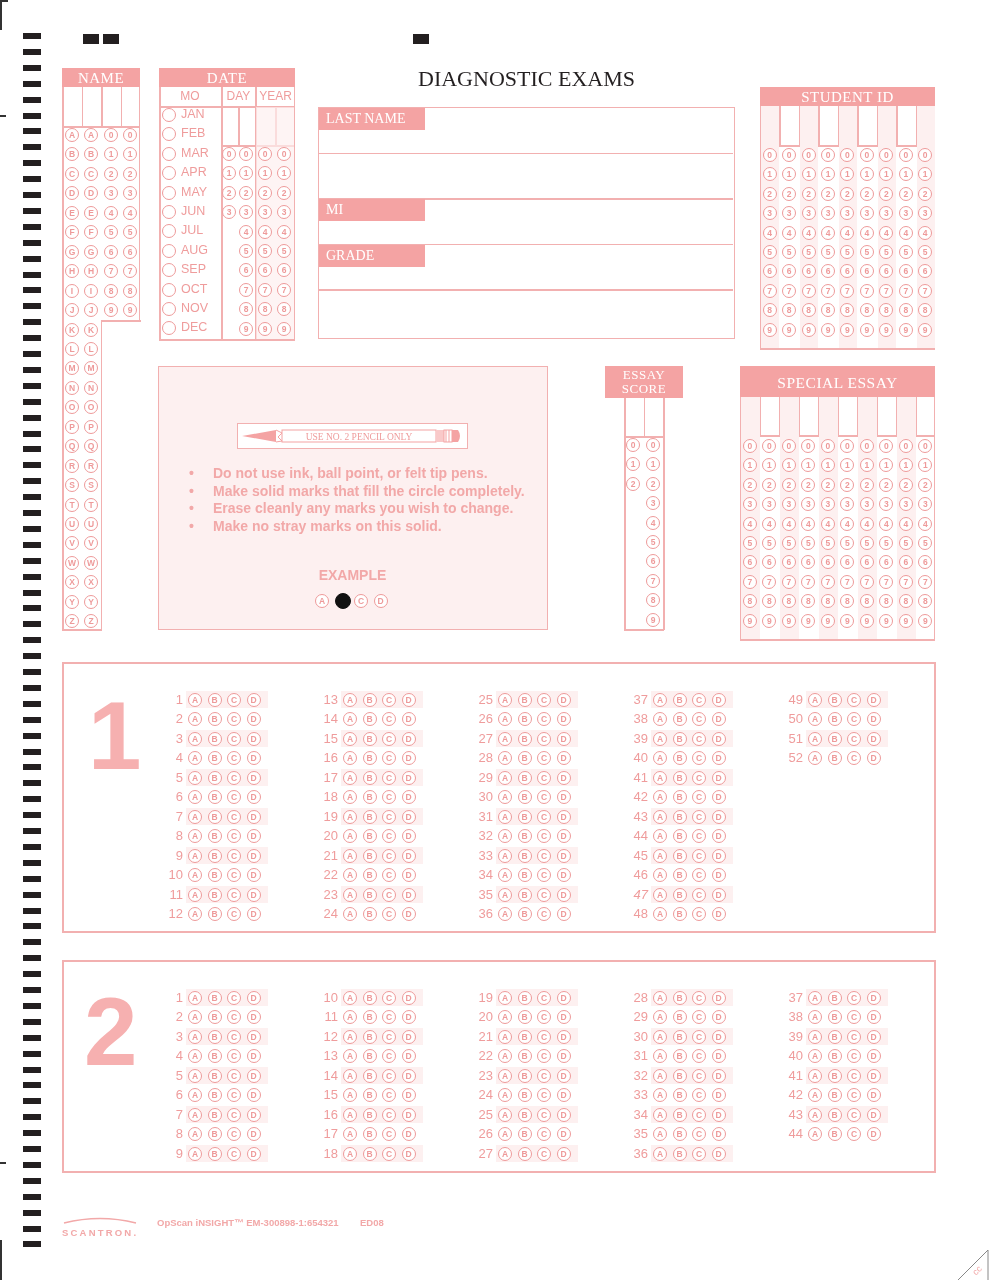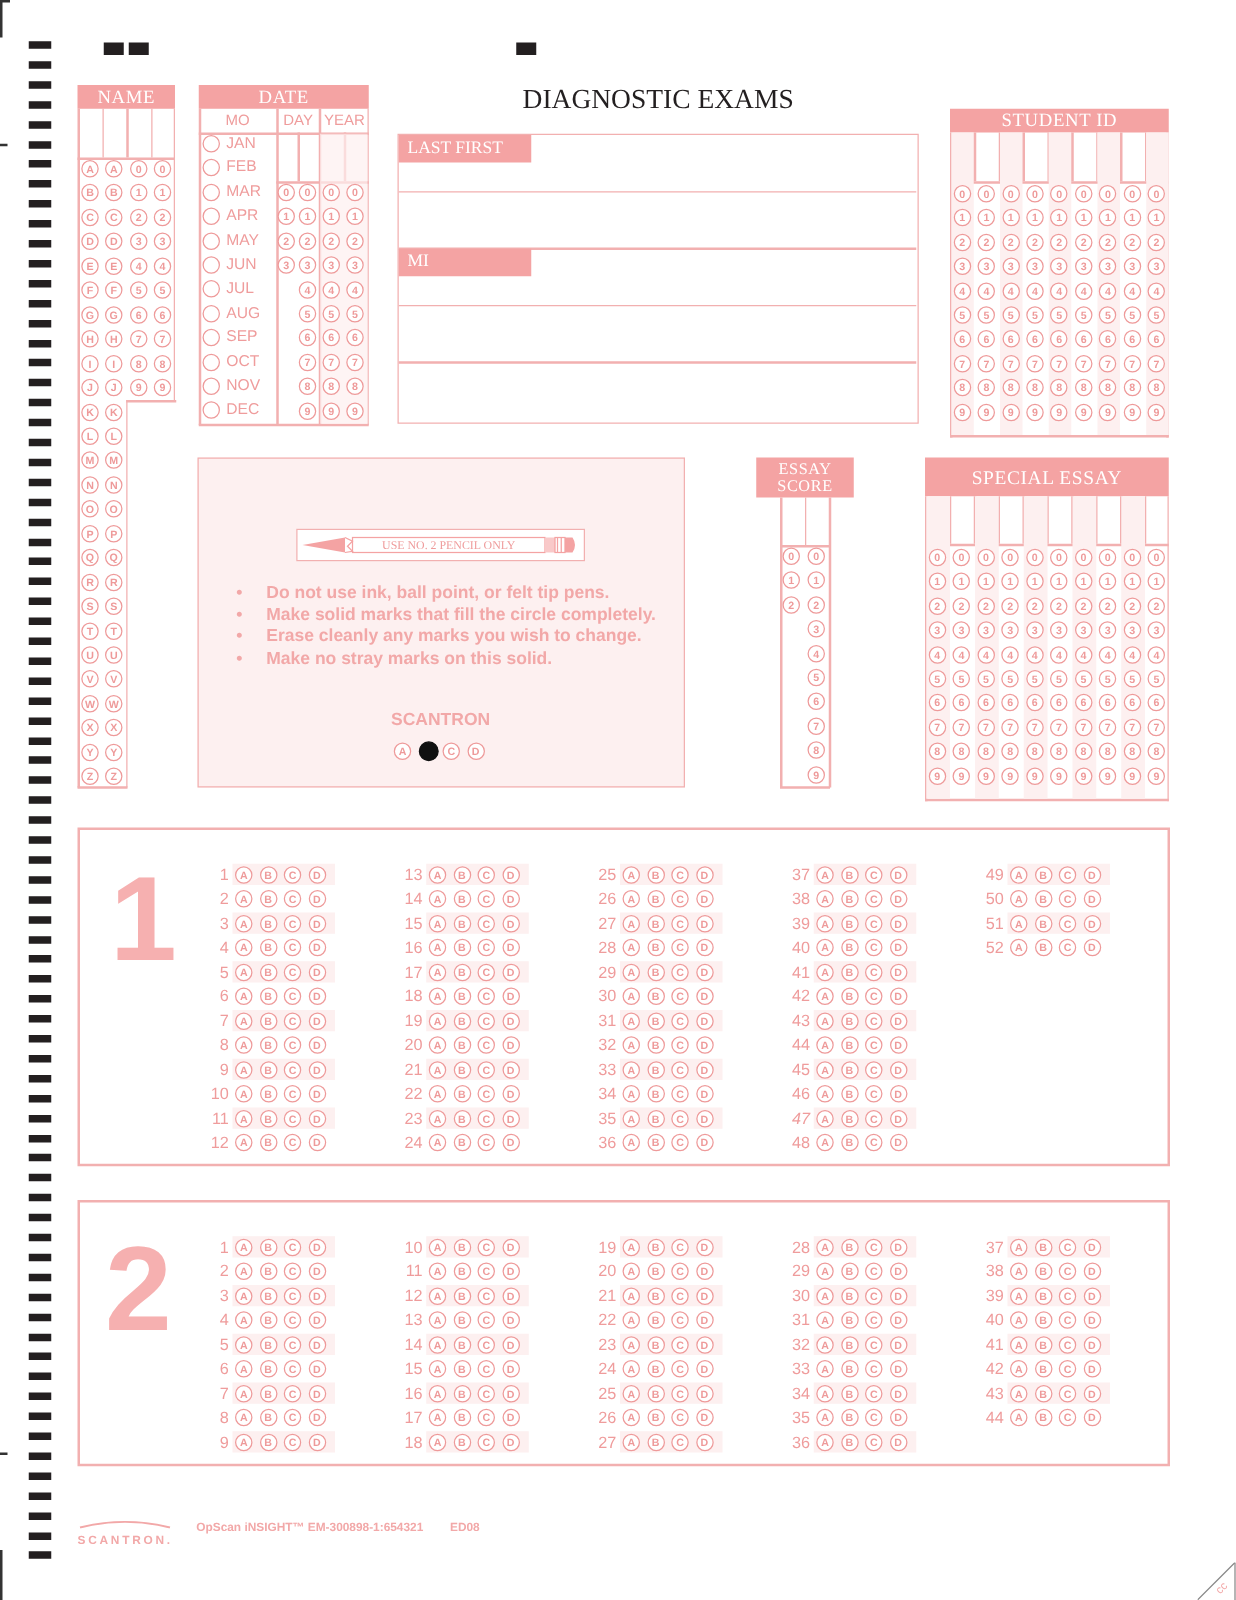--- a/index.html
+++ b/index.html
@@ -267,30 +267,34 @@
     <div class="bub" style="left: 80px; top: 234.2px;">8</div>
     <div class="bub" style="left: 99px; top: 234.2px;">8</div>
     <div class="bub" style="left: 118px; top: 234.2px;">8</div>
     <div class="bub" style="left: 80px; top: 253.6px;">9</div>
     <div class="bub" style="left: 99px; top: 253.6px;">9</div>
     <div class="bub" style="left: 118px; top: 253.6px;">9</div>
   </div>
 
 <div class="abs box" style="left:318px;top:107px;width:417px;height:232px;" id="name-panel">
     <div style="position: absolute; left: 0px; top: 0px; width: 414px; height: 45px;">
-      <div class="namelbl">LAST FIRST</div>
+      <div class="namelbl">LAST NAME</div>
       <div style="position: absolute; left: 110px; top: 2px; font-size: 14px; color: rgb(51, 51, 51);"></div>
     </div>
     <div class="hline" style="left: 0px; top: 44.6px; width: 414px;"></div>
     <div class="hline" style="left: 0px; top: 90.2px; width: 414px;"></div>
     <div style="position: absolute; left: 0px; top: 91.2px; width: 414px; height: 45px;">
       <div class="namelbl">MI</div>
       <div style="position: absolute; left: 110px; top: 2px; font-size: 14px; color: rgb(51, 51, 51);"></div>
     </div>
     <div class="hline" style="left: 0px; top: 135.8px; width: 414px;"></div>
+    <div style="position: absolute; left: 0px; top: 136.8px; width: 414px; height: 45px;">
+      <div class="namelbl">GRADE</div>
+      <div style="position: absolute; left: 110px; top: 2px; font-size: 14px; color: rgb(51, 51, 51);"></div>
+    </div>
     <div class="hline" style="left: 0px; top: 181.4px; width: 414px;"></div>
   </div>
 
 <div class="abs" id="sid-panel" style="left:760px;top:87px;">
   <div class="abs hdr" style="left:0;top:0;width:175px;height:19px;font-size:15px;line-height:20px;">STUDENT  ID</div>
 <div class="vline" style="left: 0px; top: 19px; height: 244px;"></div>
     <div class="vline" style="left: 173.46px; top: 19px; height: 244px;"></div>
     <div class="hline" style="left: 0px; top: 58px; width: 174.96px;"></div>
     <div class="hline" style="left: 0px; top: 261px; width: 174.96px;"></div>
     <div class="tint" style="position: absolute; left: 1px; top: 19px; width: 18.44px; height: 242px;"></div>
@@ -420,21 +424,21 @@
       <path d="M214,6 L220,6 Q224,12 220,18 L214,18 Z" fill="#f4a3a3"></path>
     </svg>
     <div class="abs" style="left:44px;top:6px;width:154px;text-align:center;font-family:'Liberation Serif',serif;font-size:9.5px;color:#ef9c9c;line-height:14px;">USE NO. 2 PENCIL ONLY</div>
   </div>
   <div class="abs" style="left:30px;top:98px;width:350px;font-size:14px;font-weight:bold;color:#f2a8a8;line-height:17.6px;">
     <div style="position:relative;padding-left:24px;"><span style="position:absolute;left:0;">•</span><span>Do not use ink, ball point, or felt tip pens.</span></div>
     <div style="position:relative;padding-left:24px;"><span style="position:absolute;left:0;">•</span><span>Make solid marks that fill the circle completely.</span></div>
     <div style="position:relative;padding-left:24px;"><span style="position:absolute;left:0;">•</span><span>Erase cleanly any marks you wish to change.</span></div>
     <div style="position:relative;padding-left:24px;"><span style="position:absolute;left:0;">•</span><span>Make no stray marks on this solid.</span></div>
   </div>
-  <div class="abs" style="left:0;top:200px;width:387px;text-align:center;font-size:14px;font-weight:bold;color:#f2a8a8;">SCANTRON</div>
+  <div class="abs" style="left:0;top:200px;width:387px;text-align:center;font-size:14px;font-weight:bold;color:#f2a8a8;">EXAMPLE</div>
   <div class="abs" id="example-bubbles" style="left:156px;top:227px;width:80px;height:16px;">
       <div class="bub" style="left: 0px; top: 0px;">A</div>
       <div class="bub" style="left: 19.5px; top: 0px; background: rgb(17, 17, 17); border-color: rgb(17, 17, 17); width: 16px; height: 16px; margin-top: -1px;"></div>
       <div class="bub" style="left: 39px; top: 0px;">C</div>
       <div class="bub" style="left: 58.5px; top: 0px;">D</div>
     </div>
 </div>
 
 <div class="abs hdr" style="left:605px;top:366px;width:78px;height:32px;font-size:13px;line-height:14px;padding-top:2px;box-sizing:border-box;">
   <div>ESSAY</div>

